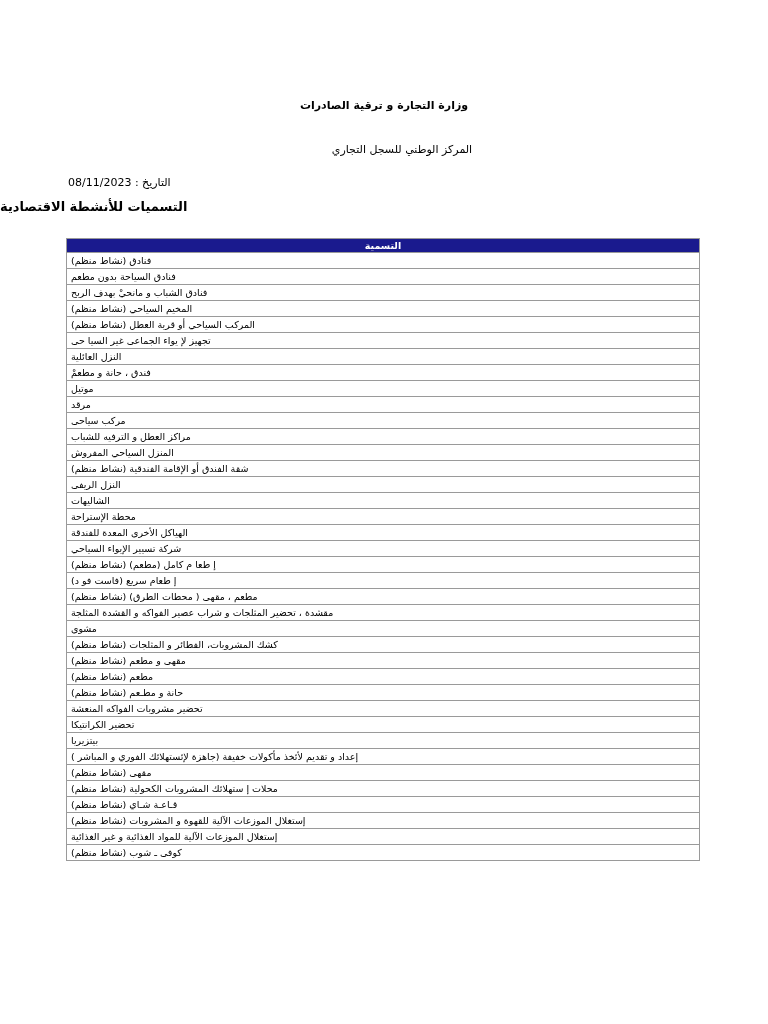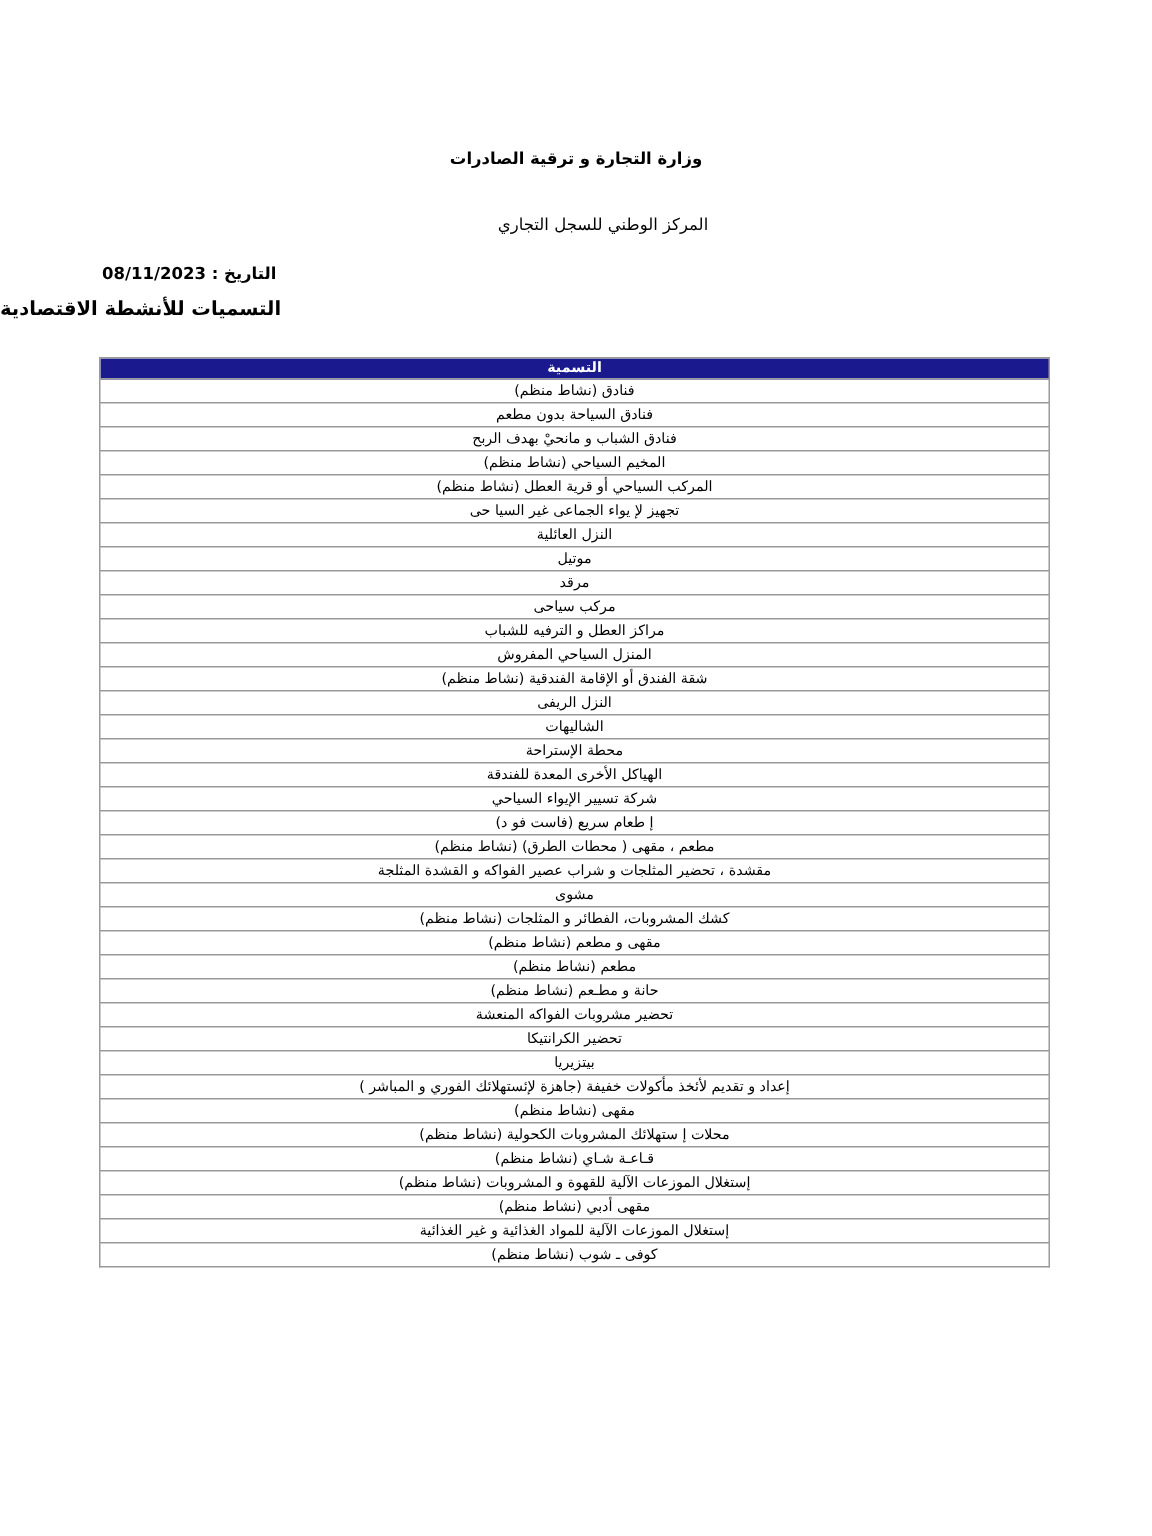--- a/index.html
+++ b/index.html
@@ -30,21 +30,21 @@
       top: 143px; left: 18px; width: 100%;
       text-align: center;
       font-size: 11px;
       font-weight: normal;
       direction: rtl;
     }
     .date-line {
       position: absolute;
       top: 176px; left: 68px;
       font-size: 11px;
-      font-weight: bold;
+      font-weight: normal;
       direction: rtl;
       unicode-bidi: plaintext;
       white-space: nowrap;
     }
     .doc-title {
       position: absolute;
       top: 199px; left: 0; width: 100%;
       text-align: left;
       font-size: 13px;
       font-weight: bold;
@@ -70,22 +70,22 @@
       line-height: 13px;
       text-align: center;
       border: 1px solid var(--border-color);
       padding: 0;
     }
     table.activities-table td {
       border: 1px solid var(--border-color);
       height: 15px;
       line-height: 15px;
       font-size: 9.5px;
-      text-align: center;
-      padding: 0 20px;
+      text-align: left;
+      padding: 0 4px;
       white-space: nowrap;
       overflow: hidden;
       direction: rtl;
     }
   </style>
 </head>
 <body>
 
 <div class="page">
 
@@ -126,20 +126,23 @@
   </tr>
 
   <tr>
     <td>تجهيز لإ يواء الجماعى غير السيا حى</td>
   </tr>
 
   <tr>
     <td>النزل العائلية</td>
   </tr>
 
+  <tr>
+    <td>فندق ، حانة و مطعمْ</td>
+  </tr>
 
   <tr>
     <td>موتيل</td>
   </tr>
 
   <tr>
     <td>مرقد</td>
   </tr>
 
   <tr>
@@ -171,20 +174,23 @@
   </tr>
 
   <tr>
     <td>الهياكل الأخرى المعدة للفندقة</td>
   </tr>
 
   <tr>
     <td>شركة تسيير الإيواء السياحي</td>
   </tr>
 
+  <tr>
+    <td>إ طعا م كامل (مطعم) (نشاط منظم)</td>
+  </tr>
 
   <tr>
     <td>إ طعام سريع (فاست فو د)</td>
   </tr>
 
   <tr>
     <td>مطعم ، مقهى ( محطات الطرق) (نشاط منظم)</td>
   </tr>
 
   <tr>
@@ -236,23 +242,20 @@
   </tr>
 
   <tr>
     <td>قـاعـة  شـاي (نشاط منظم)</td>
   </tr>
 
   <tr>
     <td>إستغلال الموزعات الآلية للقهوة و المشروبات (نشاط منظم)</td>
   </tr>
 
-  <tr>
-    <td>مقهى أدبي (نشاط منظم)</td>
-  </tr>
 
   <tr>
     <td>إستغلال الموزعات الآلية للمواد الغذائية و غير الغذائية</td>
   </tr>
 
   <tr>
     <td>كوفى ـ شوب (نشاط منظم)</td>
   </tr>
 
 

